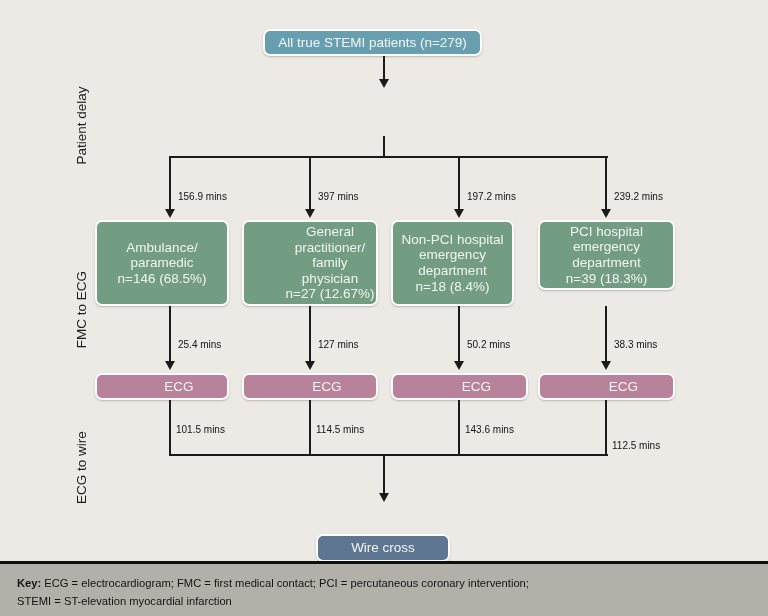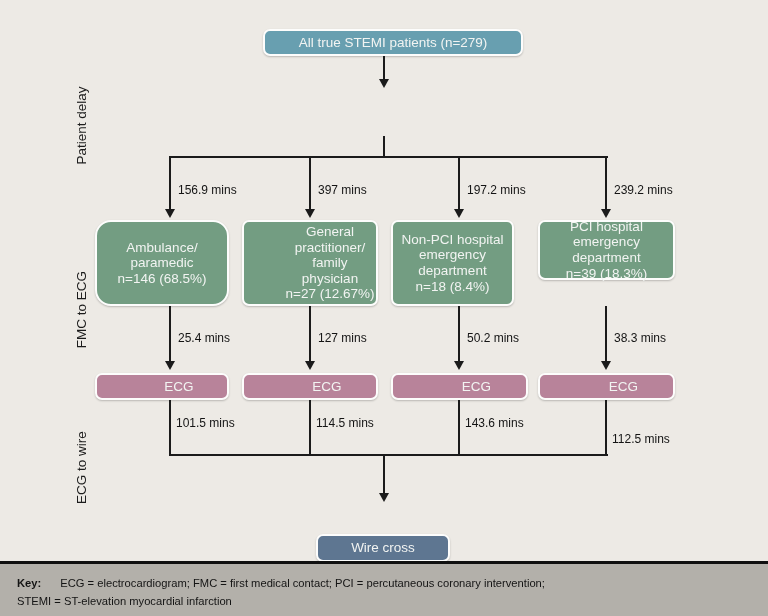--- a/index.html
+++ b/index.html
@@ -25,50 +25,50 @@
   }
   .teal{background:#689fb0;}
   .green{background:#739d82;}
   .pink{background:#b8839a;padding-left:34px;}
   .slate{background:#5e7691;margin-top:29px;}
   .vline{position:absolute;width:2px;background:#1b1b1b;}
   .hline{position:absolute;height:2px;background:#1b1b1b;}
   .ah{position:absolute;width:0;height:0;
       border-left:5px solid transparent;border-right:5px solid transparent;
       border-top:9px solid #1b1b1b;}
-  .tlabel{position:absolute;font-size:12px;color:#141414;white-space:nowrap;}
+  .tlabel{position:absolute;font-size:10px;color:#141414;white-space:nowrap;margin-top:8px;}
   .rot{position:absolute;left:11px;width:140px;text-align:center;
        transform:rotate(-90deg);font-size:13.5px;color:#1c1c1c;white-space:nowrap;}
   .rule{position:absolute;left:0;top:561px;width:768px;height:3px;background:#101010;}
   .keybar{position:absolute;left:0;top:564px;width:768px;height:52px;
           background:#b3b0aa;box-sizing:border-box;padding:11px 0 0 17px;
           font-size:11.2px;color:#141414;line-height:1.6;}
   .keybar b{font-weight:bold;}
-  .key-rest{margin-left:19px;}
+  .key-rest{margin-left:3px;}
 </style>
 </head>
 <body>
 
 <div class="stage">
 
   <div class="rot" style="top:118px;">Patient delay</div>
   <div class="rot" style="top:302px;">FMC to ECG</div>
   <div class="rot" style="top:460px;">ECG to wire</div>
 
-  <div class="box teal" style="left:263px;top:29px;width:260px;height:27px;">All true STEMI patients (n=279)</div>
+  <div class="box teal" style="left:263px;top:29px;width:219px;height:27px;">All true STEMI patients (n=279)</div>
   <div class="vline" style="left:383px;top:56px;height:24px;"></div>
   <div class="ah" style="left:379px;top:79px;"></div>
 
   <div class="vline" style="left:383px;top:136px;height:22px;"></div>
   <div class="hline" style="left:169px;top:156px;width:439px;"></div>
 
   <div class="vline" style="left:169px;top:157px;height:53px;"></div>
   <div class="ah" style="left:165px;top:209px;"></div>
   <div class="tlabel" style="left:178px;top:183px;">156.9 mins</div>
-  <div class="box green" style="left:95px;top:220px;width:134px;height:86px;border-radius:16px;">Ambulance/
+  <div class="box green" style="left:95px;top:220px;width:134px;height:86px;">Ambulance/
 paramedic
 n=146 (68.5%)</div>
   <div class="vline" style="left:169px;top:306px;height:56px;"></div>
   <div class="ah" style="left:165px;top:361px;"></div>
   <div class="tlabel" style="left:178px;top:331px;">25.4 mins</div>
   <div class="box pink" style="left:95px;top:373px;width:134px;height:27px;">ECG</div>
   <div class="vline" style="left:169px;top:400px;height:56px;"></div>
   <div class="tlabel" style="left:176px;top:416px;">101.5 mins</div>
 
   <div class="vline" style="left:309px;top:157px;height:53px;"></div>
@@ -95,21 +95,21 @@
   <div class="vline" style="left:458px;top:306px;height:56px;"></div>
   <div class="ah" style="left:454px;top:361px;"></div>
   <div class="tlabel" style="left:467px;top:331px;">50.2 mins</div>
   <div class="box pink" style="left:391px;top:373px;width:137px;height:27px;">ECG</div>
   <div class="vline" style="left:458px;top:400px;height:56px;"></div>
   <div class="tlabel" style="left:465px;top:416px;">143.6 mins</div>
 
   <div class="vline" style="left:605px;top:157px;height:53px;"></div>
   <div class="ah" style="left:601px;top:209px;"></div>
   <div class="tlabel" style="left:614px;top:183px;">239.2 mins</div>
-  <div class="box green" style="left:538px;top:220px;width:137px;height:60px;">PCI hospital
+  <div class="box green" style="left:538px;top:220px;width:137px;height:70px;">PCI hospital
 emergency
 department
 n=39 (18.3%)</div>
   <div class="vline" style="left:605px;top:306px;height:56px;"></div>
   <div class="ah" style="left:601px;top:361px;"></div>
   <div class="tlabel" style="left:614px;top:331px;">38.3 mins</div>
   <div class="box pink" style="left:538px;top:373px;width:137px;height:27px;">ECG</div>
   <div class="vline" style="left:605px;top:400px;height:56px;"></div>
   <div class="tlabel" style="left:612px;top:432px;">112.5 mins</div>
 

